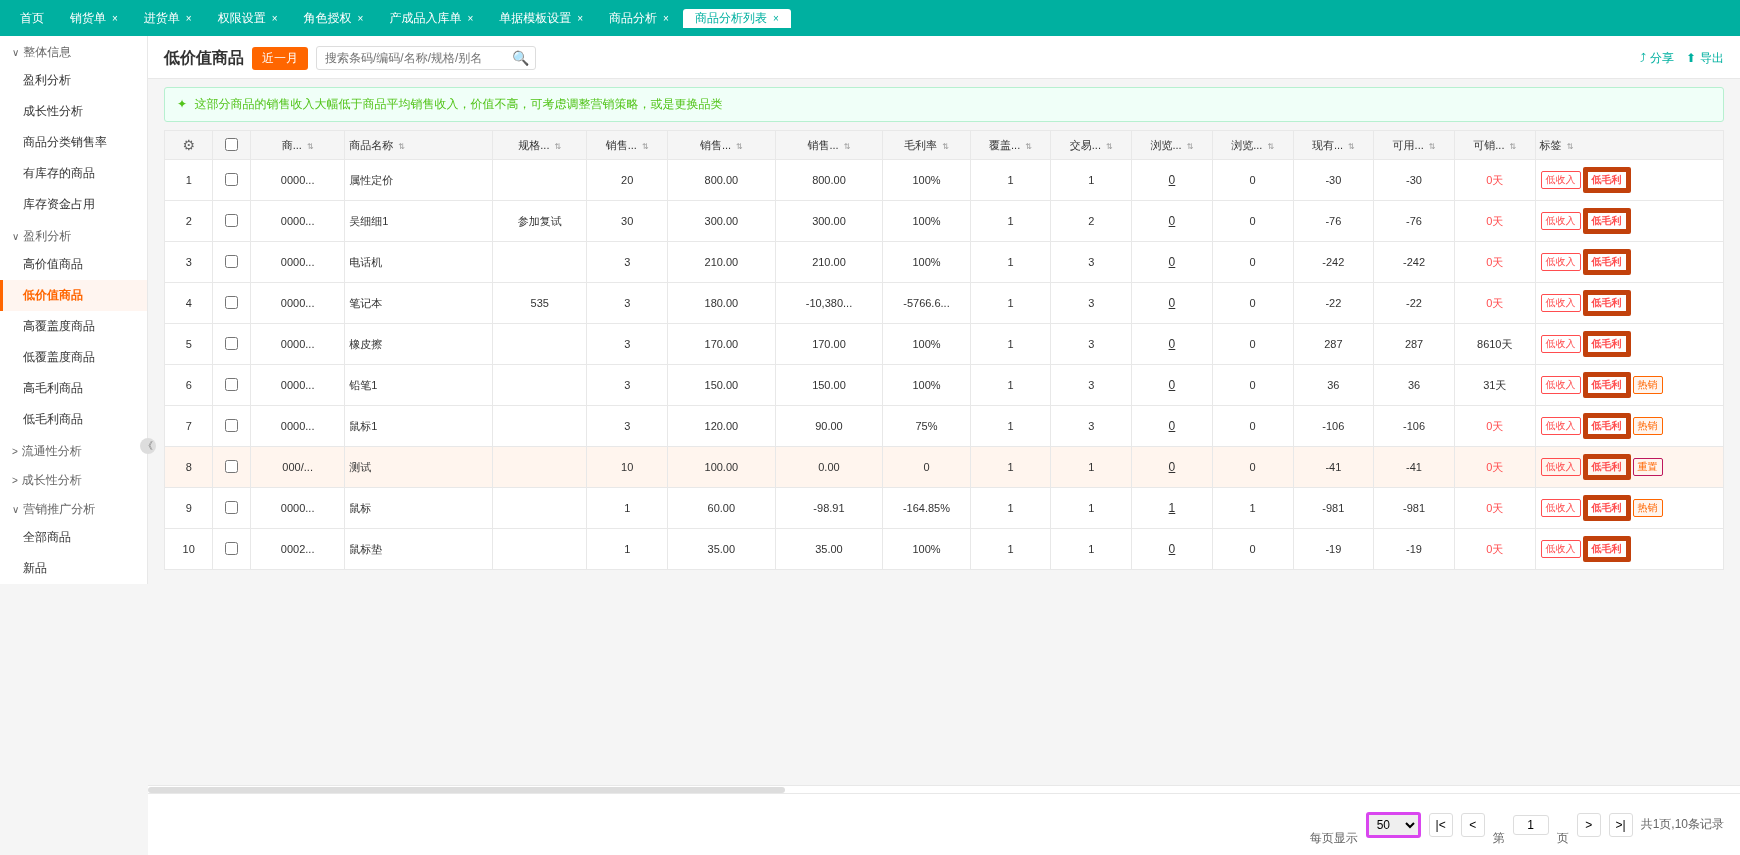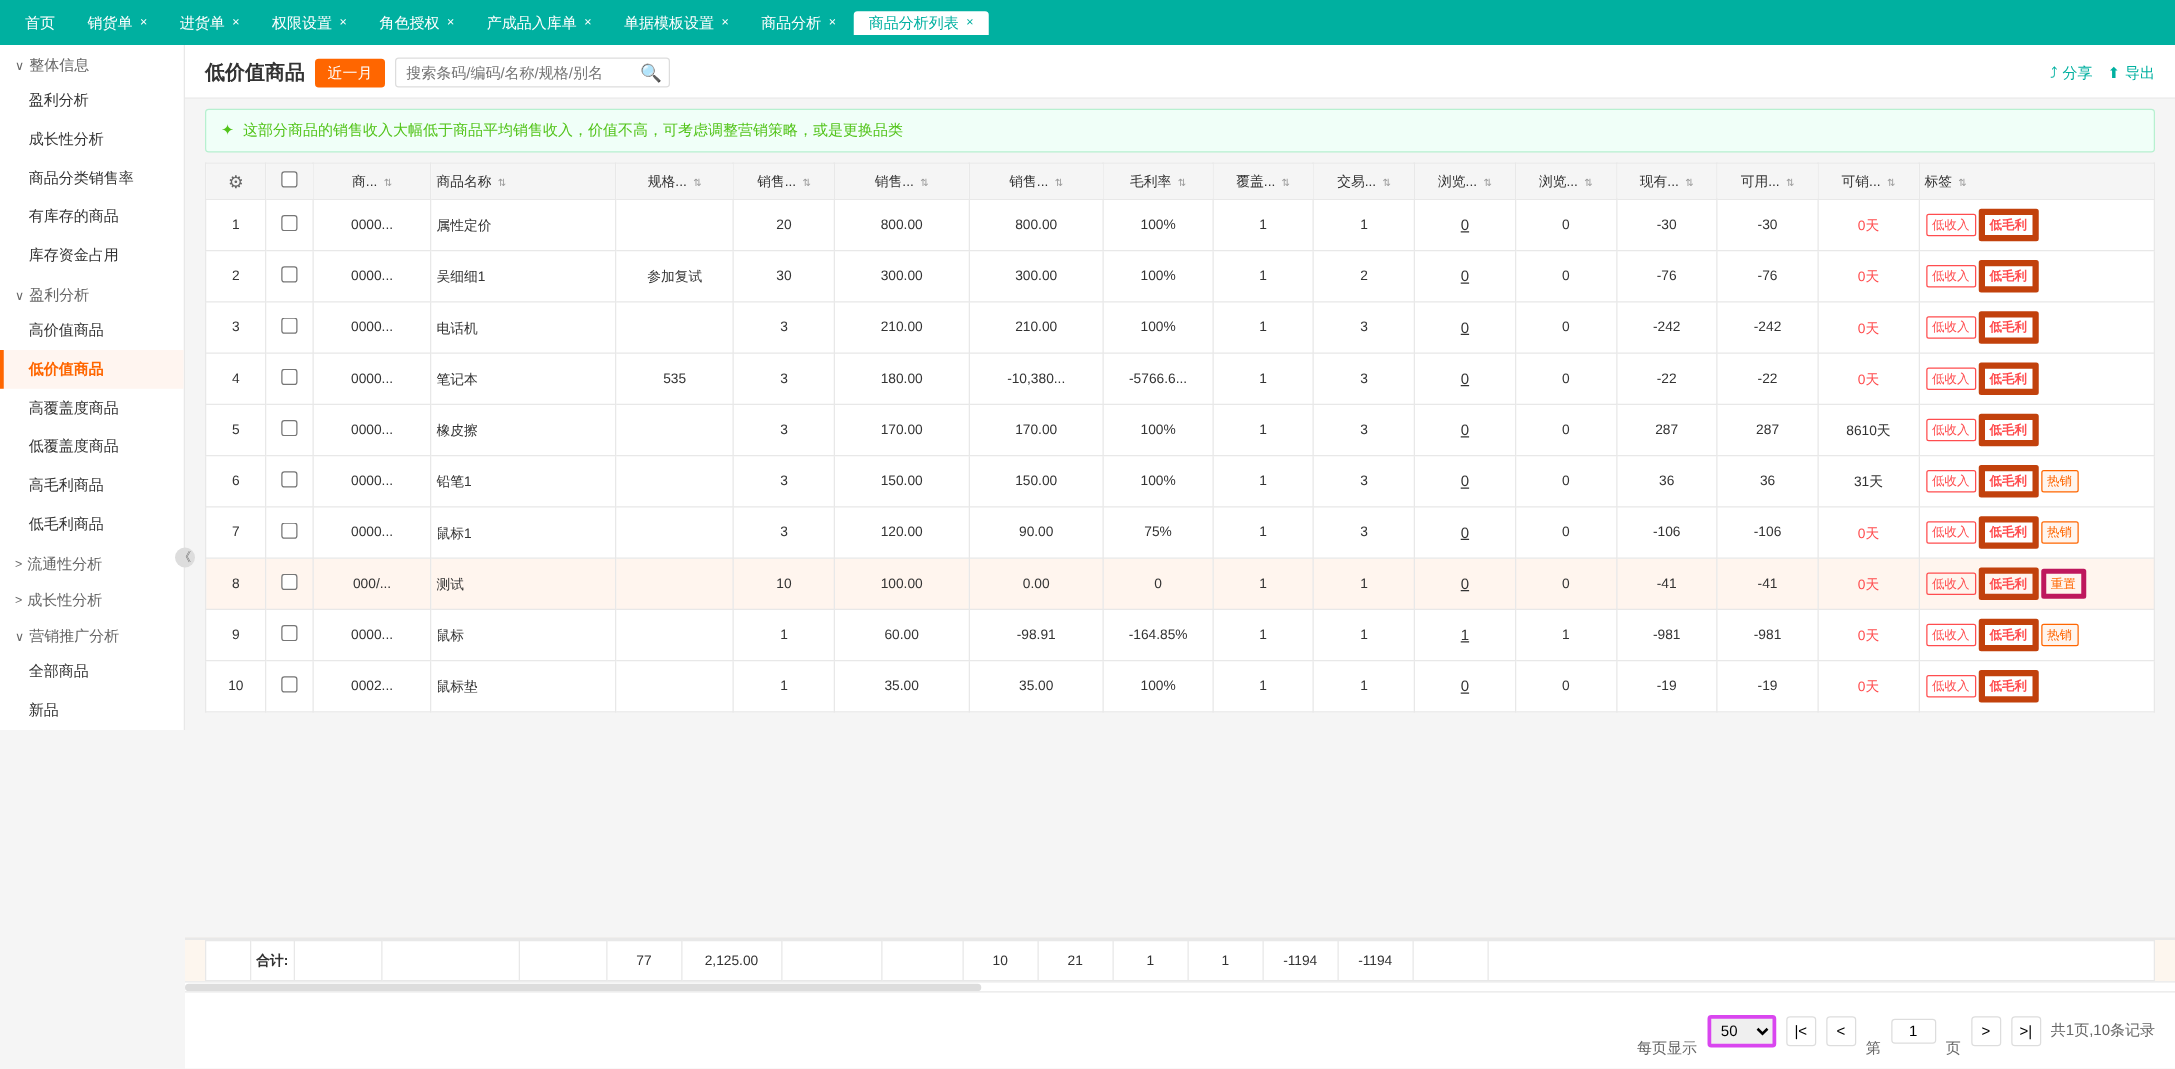--- a/index.html
+++ b/index.html
@@ -168,21 +168,21 @@
       text-align: center;
       color: #333;
       font-size: 11px;
       white-space: nowrap;
     }
     tbody tr.highlighted td { background: #fff5ee; }
     .tag { display: inline-block; border-radius: 2px; padding: 1px 4px; font-size: 10px; margin: 1px; text-align: right; }
     .tag-low-income { color: #ff4d4f; border: 1px solid #ff4d4f; }
     .tag-low-profit { color: #ff4d4f; border: 5px solid #c2410c; font-weight: bold; }
     .tag-hot { color: #ff6600; border: 1px solid #ff6600; background: #fff5ee; }
-    .tag-attention { color: #ff6600; background: #fff5ee; border: 4px solid #be185d; }
+    .tag-attention { color: #ff6600; background: #fff5ee; border: 1px solid #be185d; }
     .underline { text-decoration: underline; cursor: pointer; color: #333; }
 
     
     .sort-icon { font-size: 8px; color: #999; margin-left: 2px; }
 
     
     .pagination-bar {
       background: #fff;
       border-top: 1px solid #e8e8e8;
       padding: 8px 16px;
@@ -584,45 +584,20 @@
     <td class="col-num">0</td>
     <td class="col-num">-19</td>
     <td class="col-num">-19</td>
     <td class="col-num" style="color:#ff4d4f">0天</td>
     <td class="col-tags"><span class="tag tag-low-income">低收入</span><span class="tag tag-low-profit">低毛利</span></td>
   </tr>
           </tbody>
       </table>
     </div>
 
-    <div style="background:#fdf6ee; border-top:2px solid #e8e8e8; padding:0 16px;">
-      <table style="width:100%; border-collapse:collapse;">
-        <tbody>
-            <tr>
-          <td style="width:36px; text-align:center; padding:8px 4px; border:1px solid #e8e8e8;"></td>
-          <td style="width:28px; text-align:center; padding:8px 4px; font-weight:bold; border:1px solid #e8e8e8;">合计:</td>
-          <td style="width:70px; padding:8px 4px; border:1px solid #e8e8e8;"></td>
-          <td style="width:110px; padding:8px 4px; border:1px solid #e8e8e8;"></td>
-          <td style="width:70px; padding:8px 4px; border:1px solid #e8e8e8;"></td>
-          <td style="width:60px; text-align:center; padding:8px 4px; border:1px solid #e8e8e8;">77</td>
-          <td style="width:80px; text-align:center; padding:8px 4px; border:1px solid #e8e8e8;">2,125.00</td>
-          <td style="width:80px; text-align:center; padding:8px 4px; border:1px solid #e8e8e8;"></td>
-          <td style="width:65px; text-align:center; padding:8px 4px; border:1px solid #e8e8e8;"></td>
-          <td style="width:60px; text-align:center; padding:8px 4px; border:1px solid #e8e8e8;">10</td>
-          <td style="width:60px; text-align:center; padding:8px 4px; border:1px solid #e8e8e8;">21</td>
-          <td style="width:60px; text-align:center; padding:8px 4px; border:1px solid #e8e8e8;">1</td>
-          <td style="width:60px; text-align:center; padding:8px 4px; border:1px solid #e8e8e8;">1</td>
-          <td style="width:60px; text-align:center; padding:8px 4px; border:1px solid #e8e8e8;">-1194</td>
-          <td style="width:60px; text-align:center; padding:8px 4px; border:1px solid #e8e8e8;">-1194</td>
-          <td style="width:60px; text-align:center; padding:8px 4px; border:1px solid #e8e8e8;"></td>
-          <td style="flex:1; padding:8px 4px; border:1px solid #e8e8e8;"></td>
-        </tr>
-      </tbody>
-        </table>
-    </div>
 
     <div style="background:#fff; height:8px; border-top:1px solid #e8e8e8;">
       <div style="height:6px; background:#ddd; border-radius:3px; width:40%; margin:1px 0 0 0;"></div>
     </div>
 
     <div class="pagination-bar">
       <span class="pagination-label">每页显示</span>
       <select class="page-size-select">
         <option>50</option>
         <option>100</option>

